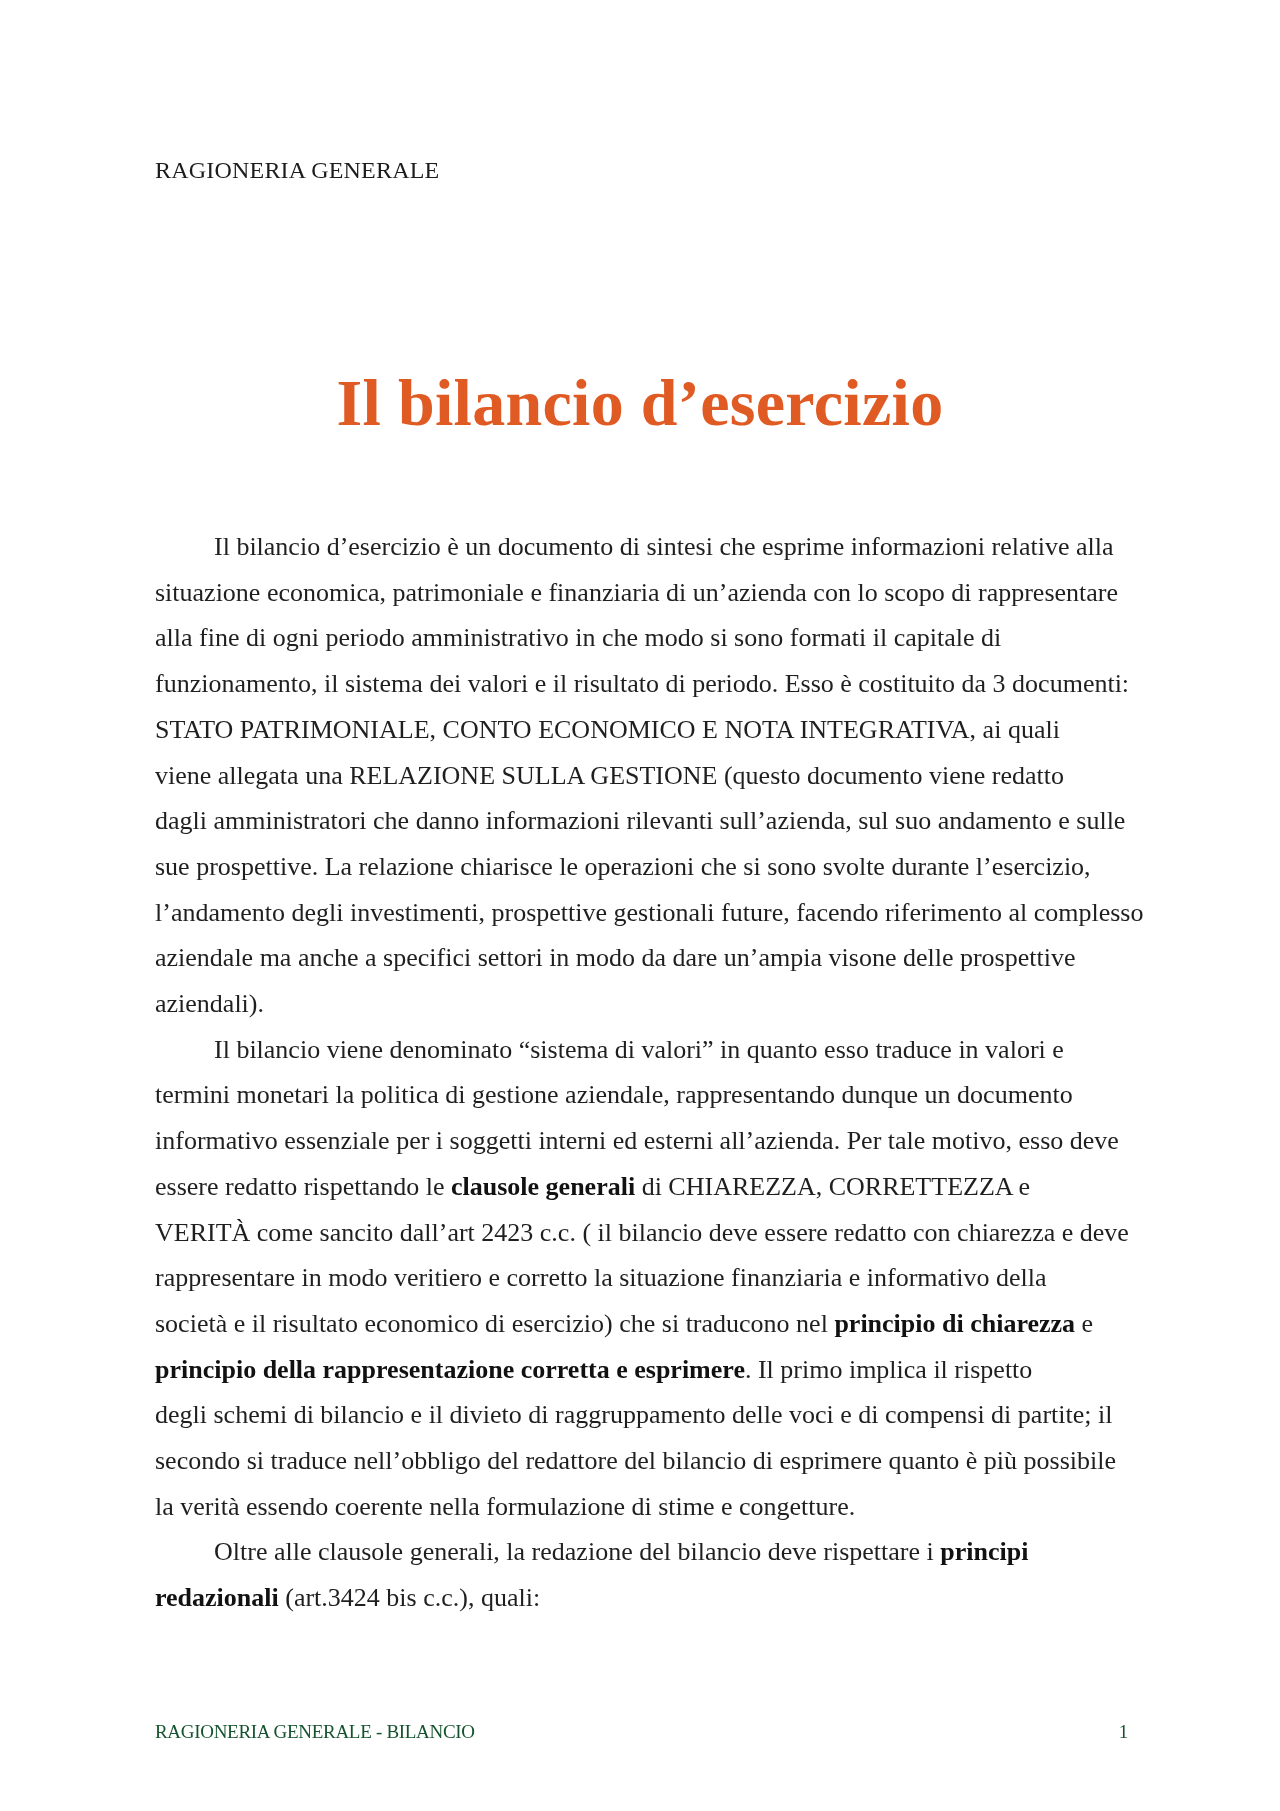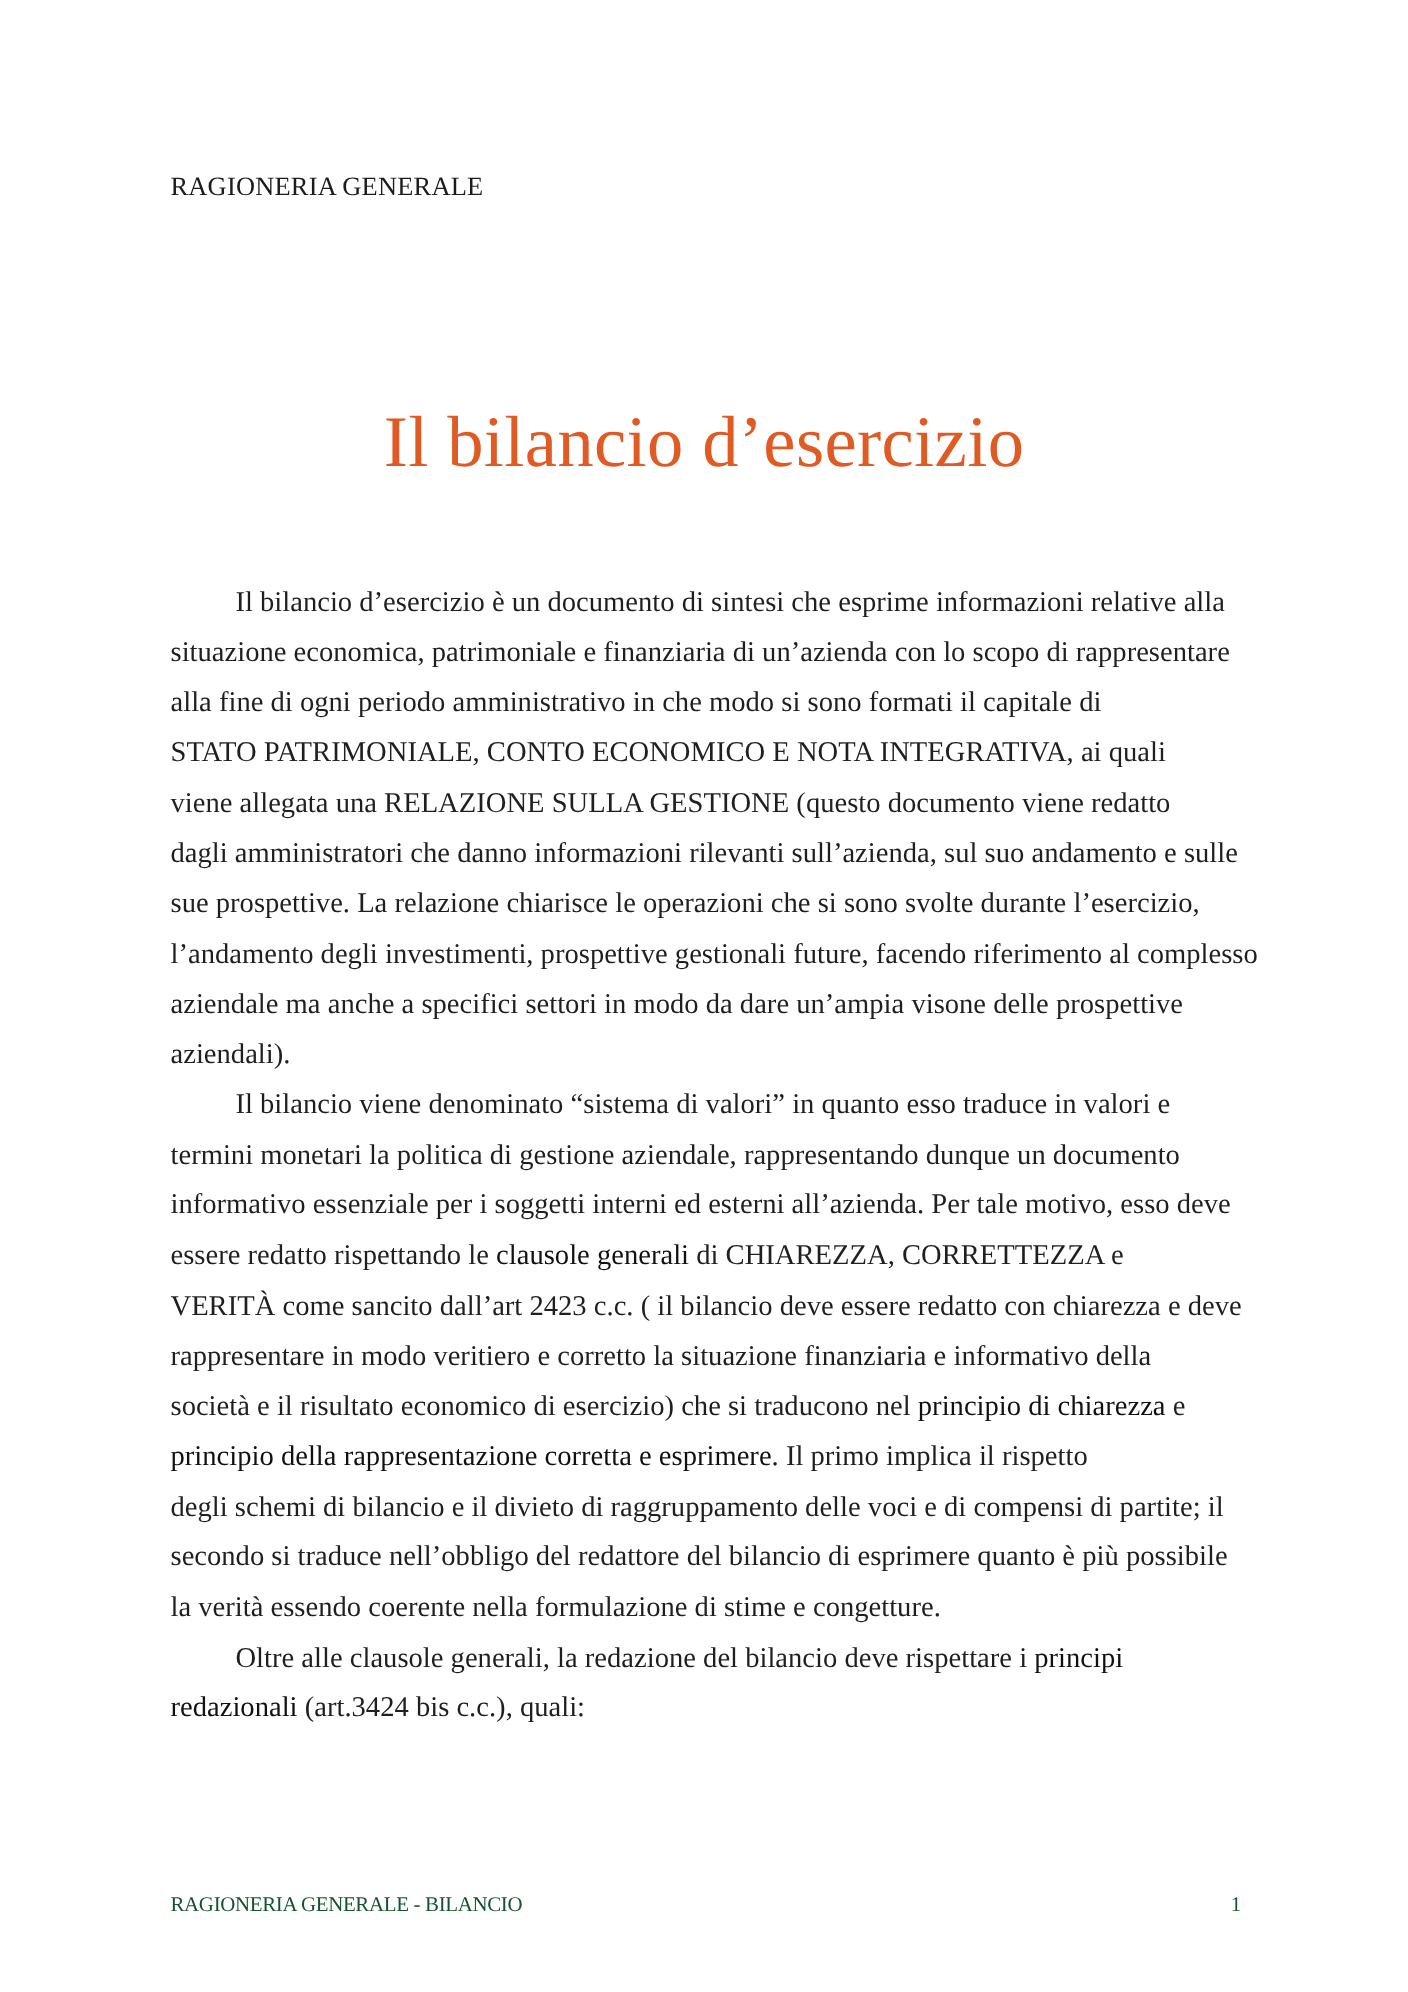--- a/index.html
+++ b/index.html
@@ -1,43 +1,44 @@
 <!DOCTYPE html>
 <html><head>
 <meta charset="utf-8">
 <style>
   html, body { margin: 0; padding: 0; background: #ffffff; }
   body { width: 1280px; height: 1811px; position: relative; overflow: hidden;
          font-family: "Liberation Serif", "DejaVu Serif", serif; color: #1a1a1a; }
   .page { position: absolute; left: 0; top: 0; width: 1280px; height: 1811px; background: #fff; border-radius: 21px; }
   .header { position: absolute; left: 155px; top: 157px; font-size: 24px; letter-spacing: 0.2px; color: #1c1c1c; }
   .title { position: absolute; left: 0; width: 1280px; top: 365px; text-align: center;
-           font-size: 66px; color: #E05A24; font-weight: normal; letter-spacing: 0.3px; }
+           font-size: 66px; color: #E05A24; font-weight: bold; letter-spacing: 0.3px; }
   .body { position: absolute; left: 155px; top: 524px; width: 975px; font-size: 26px;
           line-height: 45.7px; color: #1f1f1f; }
   .para { margin: 0; text-indent: 59px; text-align: left; }
   .line { display: block; white-space: nowrap; }
   .line.first { padding-left: 59px; }
   .para .line { text-indent: 0; }
-  b { font-weight: normal; color: #111; }
+  b { font-weight: bold; color: #111; }
   .footer { position: absolute; left: 155px; right: 152px; top: 1721px; font-size: 19px;
             display: flex; justify-content: space-between; color: #14532d; letter-spacing: -0.3px; }
   .footer .pg { font-size: 19px; }
 </style>
 </head>
 <body>
 
 <div class="page">
   <div class="header">RAGIONERIA GENERALE</div>
   <h1 class="title" style="margin:0;">Il bilancio d’esercizio</h1>
   <div class="body" id="body">
       <div class="para">
         <span class="line first"><span>Il bilancio d’esercizio è un documento di sintesi che esprime informazioni relative alla</span></span>
         <span class="line"><span>situazione economica, patrimoniale e finanziaria di un’azienda con lo scopo di rappresentare</span></span>
         <span class="line"><span>alla fine di ogni periodo amministrativo in che modo si sono formati il capitale di</span></span>
+        <span class="line"><span>funzionamento, il sistema dei valori e il risultato di periodo. Esso è costituito da 3 documenti:</span></span>
         <span class="line"><span>STATO PATRIMONIALE, CONTO ECONOMICO E NOTA INTEGRATIVA, ai quali</span></span>
         <span class="line"><span>viene allegata una RELAZIONE SULLA GESTIONE (questo documento viene redatto</span></span>
         <span class="line"><span>dagli amministratori che danno informazioni rilevanti sull’azienda, sul suo andamento e sulle</span></span>
         <span class="line"><span>sue prospettive. La relazione chiarisce le operazioni che si sono svolte durante l’esercizio,</span></span>
         <span class="line"><span>l’andamento degli investimenti, prospettive gestionali future, facendo riferimento al complesso</span></span>
         <span class="line"><span>aziendale ma anche a specifici settori in modo da dare un’ampia visone delle prospettive</span></span>
         <span class="line"><span>aziendali).</span></span>
       </div>
       <div class="para">
         <span class="line first"><span>Il bilancio viene denominato “sistema di valori” in quanto esso traduce in valori e</span></span>

